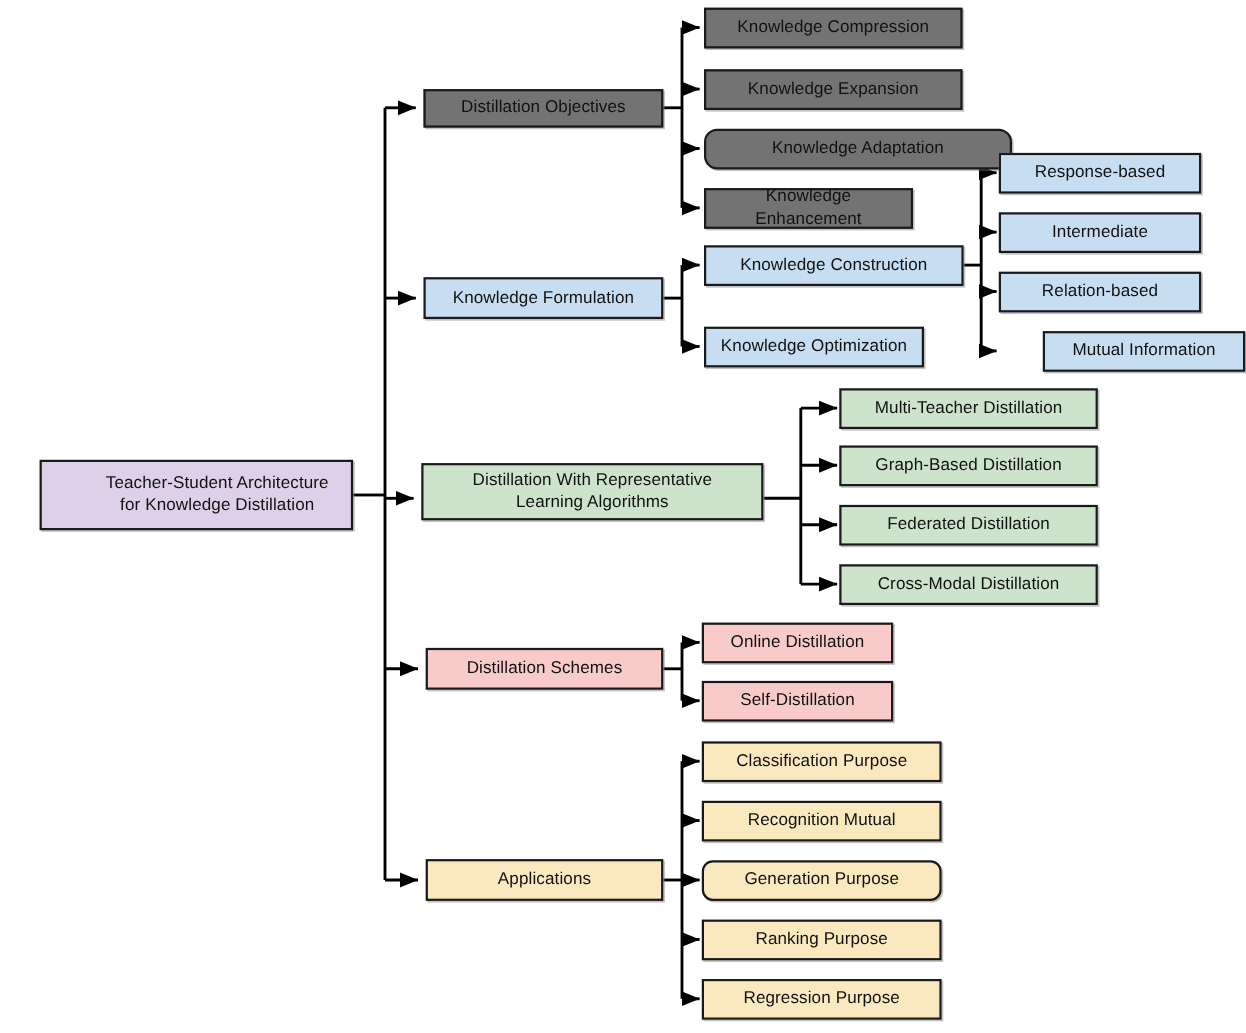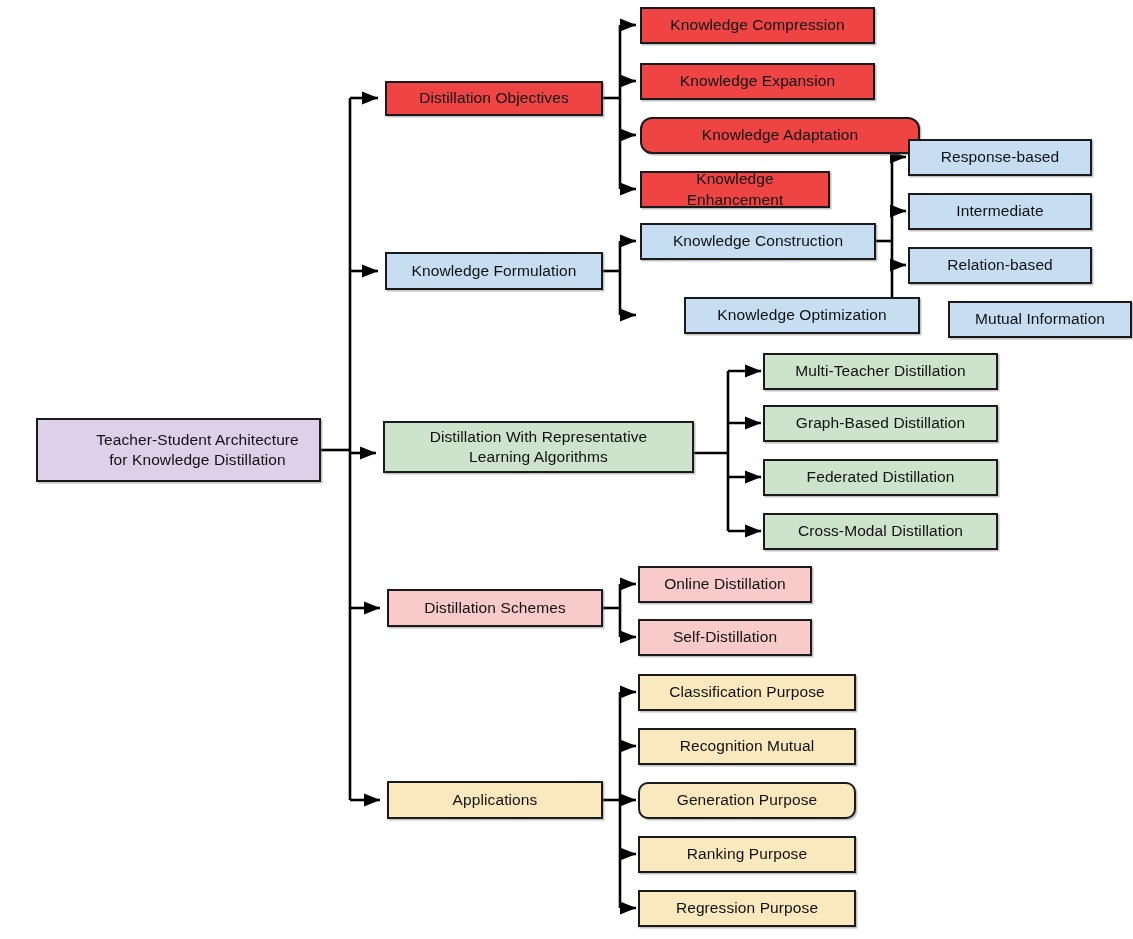--- a/index.html
+++ b/index.html
@@ -37,21 +37,21 @@
     line-height: 1.32;
     letter-spacing: 0.1px;
     padding: 2px 6px;
     box-shadow: 1.5px 1.5px 0px rgba(120,120,120,0.45);
   }
   .node span {
     display: block;
     width: 100%;
   }
   .node.root       { background: #ddd0e8; padding-left: 44px; }
-  .node.objectives { background: #ef4444; }
+  .node.objectives { background: #737373; }
   .node.formulation{ background: #c6ddf2; }
   .node.repalgo    { background: #cde3cc; }
   .node.schemes    { background: #f8caca; }
   .node.applications { background: #fae9be; }
 </style>
 </head>
 <body>
 
 <div id="diagram-root">
 
@@ -154,21 +154,21 @@
   <div class="node objectives" style="left:640px; top:117px; width:280px; height:37px;border-radius:12px;">
     <span>Knowledge Adaptation</span>
   </div>
   <div class="node objectives" style="left:640px; top:171px; width:190px; height:37px;">
     <span>Knowledge Enhancement</span>
   </div>
 
   <div class="node formulation" style="left:640px; top:223px; width:236px; height:37px;">
     <span>Knowledge Construction</span>
   </div>
-  <div class="node formulation" style="left:640px; top:297px; width:236px; height:37px;margin-left:44px;">
+  <div class="node formulation" style="left:640px; top:297px; width:200px; height:37px;">
     <span>Knowledge Optimization</span>
   </div>
 
   <div class="node formulation" style="left:908px; top:139px; width:184px; height:37px;">
     <span>Response-based</span>
   </div>
   <div class="node formulation" style="left:908px; top:193px; width:184px; height:37px;">
     <span>Intermediate</span>
   </div>
   <div class="node formulation" style="left:908px; top:247px; width:184px; height:37px;">

